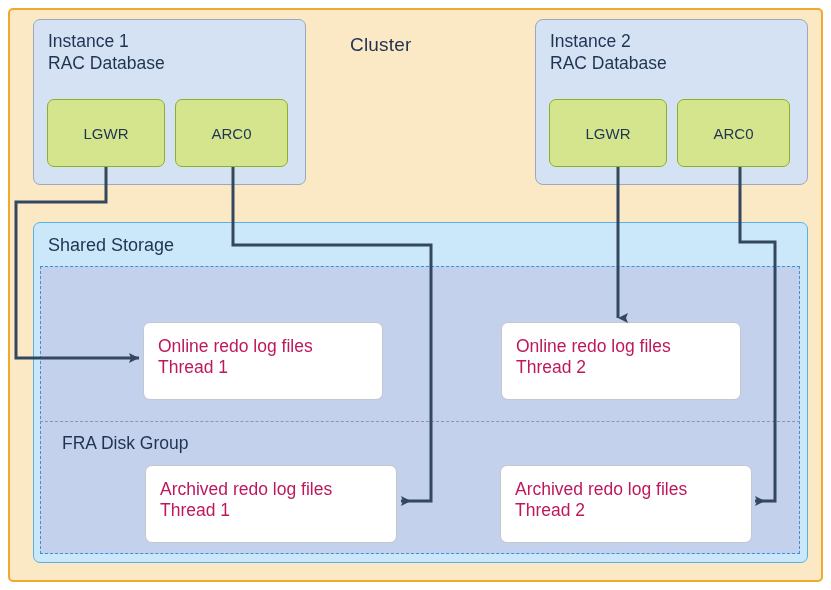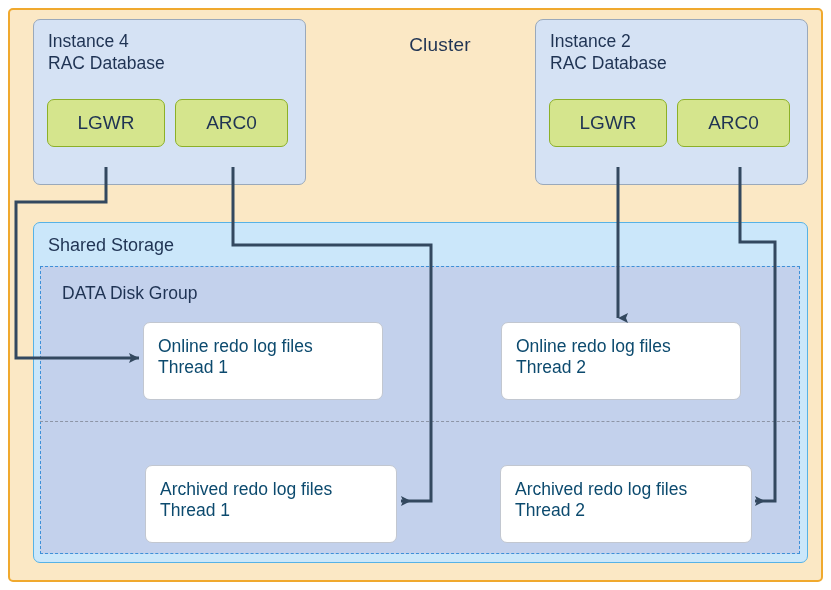--- a/index.html
+++ b/index.html
@@ -29,21 +29,21 @@
     height: 574px;
     background: #fbe8c5;
     border: 2px solid #f0a92e;
     border-radius: 5px;
   }
   .cluster-label {
     position: absolute;
     left: 340px;
     top: 24px;
     width: 180px;
-    text-align: center;
+    text-align: left;
     font-size: 19px;
     color: #1f3353;
     letter-spacing: 0.2px;
   }
   
   .instance {
     background: #d5e2f4;
     border: 1.5px solid #9aa9bb;
     border-radius: 7px;
     padding: 10px 0 0 14px;
@@ -57,23 +57,23 @@
     white-space: pre-line;
   }
   
   .proc {
     background: #d5e58d;
     border: 1.6px solid #8cb028;
     border-radius: 7px;
     display: flex;
     align-items: center;
     justify-content: center;
-    font-size: 19px;
-    color: #1f3353;
-    height: 48px;
+    font-size: 15px;
+    color: #1f3353;
+    height: 68px;
     top: 99px;
   }
   .proc-lgwr1 { left: 47px;  width: 118px; }
   .proc-arc01 { left: 175px; width: 113px; }
   .proc-lgwr2 { left: 549px; width: 118px; }
   .proc-arc02 { left: 677px; width: 113px; }
 
   
   .shared-storage {
     left: 33px;
@@ -117,21 +117,21 @@
   .dg-label-fra  { left: 62px; top: 433px; }
 
   
   .filebox {
     background: #ffffff;
     border: 1.3px solid #c2c7d0;
     border-radius: 7px;
     padding: 13px 0 16px 14px;
     font-size: 17.5px;
     line-height: 21px;
-    color: #0c4a6e;
+    color: #be185d;
     white-space: pre-line;
   }
   .fb-online1   { left: 143px; top: 322px; width: 240px; height: 78px; }
   .fb-online2   { left: 501px; top: 322px; width: 240px; height: 78px; }
   .fb-arch1     { left: 145px; top: 465px; width: 252px; height: 78px; }
   .fb-arch2     { left: 500px; top: 465px; width: 252px; height: 78px; }
 
   
   #wires {
     position: absolute;
@@ -152,41 +152,41 @@
 </head>
 <body>
 
 <div id="canvas">
 
   <div class="box cluster">
     <div class="cluster-label">Cluster</div>
   </div>
 
   <div class="box instance instance-1">
-    <div class="instance-title">Instance 4
+    <div class="instance-title">Instance 1
 RAC Database</div>
   </div>
   <div class="box proc proc-lgwr1">LGWR</div>
   <div class="box proc proc-arc01">ARC0</div>
 
   <div class="box instance instance-2">
     <div class="instance-title">Instance 2
 RAC Database</div>
   </div>
   <div class="box proc proc-lgwr2">LGWR</div>
   <div class="box proc proc-arc02">ARC0</div>
 
   <div class="box shared-storage">
     <div class="storage-label">Shared Storage</div>
   </div>
 
   <div class="box diskgroup"></div>
   <div class="dg-divider"></div>
 
-  <div class="dg-label dg-label-data">DATA Disk Group</div>
+  <div class="dg-label dg-label-fra">FRA Disk Group</div>
 
   <div class="box filebox fb-online1">Online redo log files
 Thread 1</div>
   <div class="box filebox fb-online2">Online redo log files
 Thread 2</div>
   <div class="box filebox fb-arch1">Archived redo log files
 Thread 1</div>
   <div class="box filebox fb-arch2">Archived redo log files
 Thread 2</div>
 

